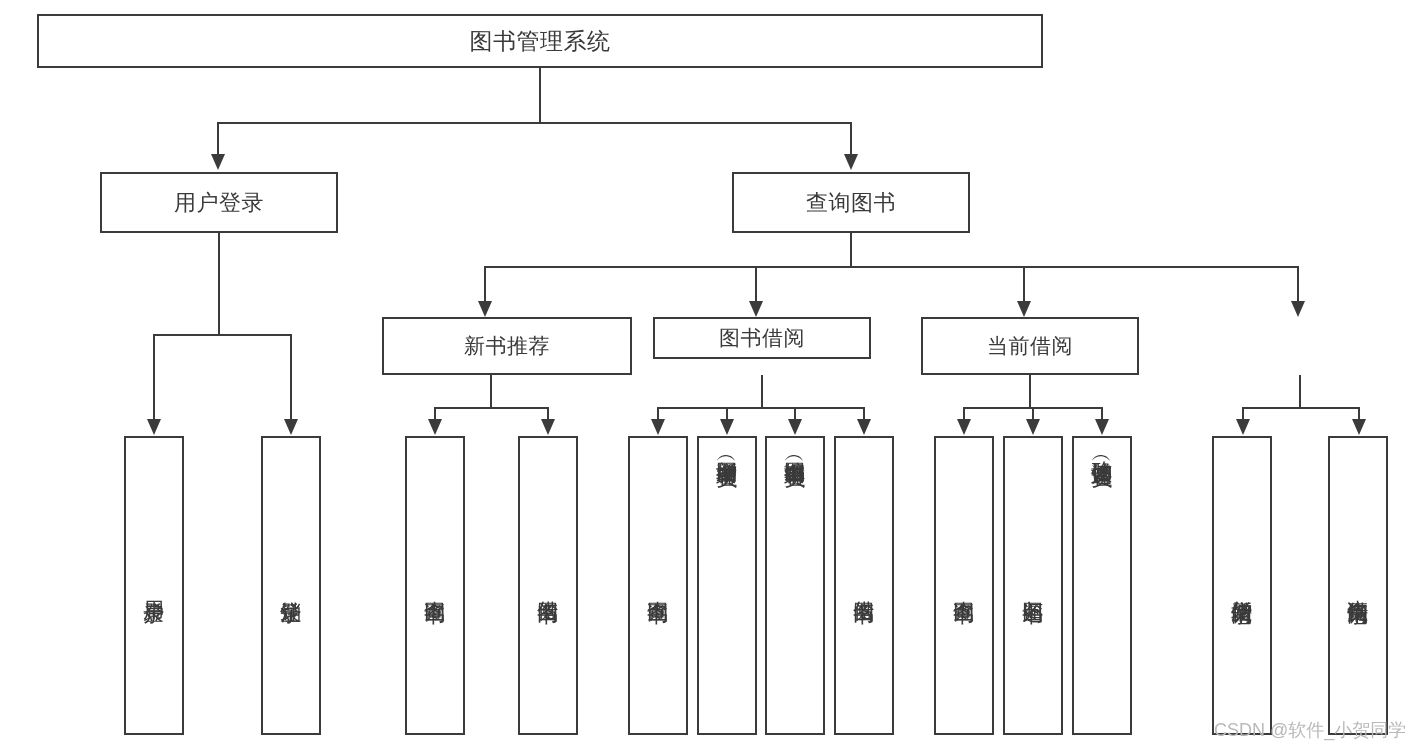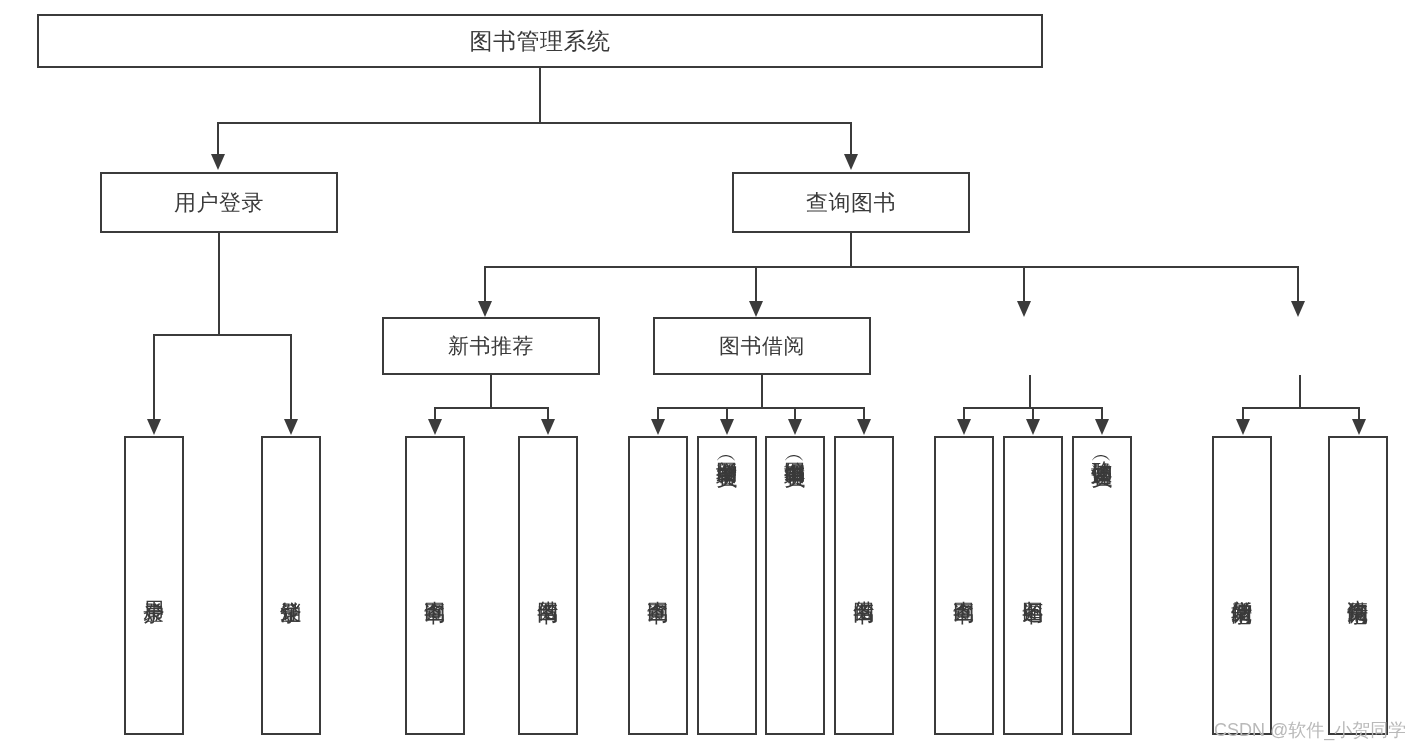--- a/index.html
+++ b/index.html
@@ -134,25 +134,28 @@
   <div class="conn-h" style="left:464px; top:266px; width:814px;"></div>
   <div class="conn-v" style="left:464px; top:266px; height:36px;"></div>
   <div class="arrow-down" style="left:458px; top:301px;"></div>
   <div class="conn-v" style="left:735px; top:266px; height:36px;"></div>
   <div class="arrow-down" style="left:729px; top:301px;"></div>
   <div class="conn-v" style="left:1003px; top:266px; height:36px;"></div>
   <div class="arrow-down" style="left:997px; top:301px;"></div>
   <div class="conn-v" style="left:1277px; top:266px; height:36px;"></div>
   <div class="arrow-down" style="left:1271px; top:301px;"></div>
 
-  <div class="node level-3" style="left:362px; top:317px; width:218px; height:58px;">
+  <div class="node level-3" style="left:362px; top:317px; width:250px; height:58px;">
     <span class="node-label">新书推荐</span>
   </div>
-  <div class="node level-3" style="left:633px; top:317px; width:218px; height:58px;">
+  <div class="node level-3" style="left:633px; top:317px; width:218px; height:42px;">
     <span class="node-label">图书借阅</span>
+  </div>
+  <div class="node level-3" style="left:901px; top:317px; width:218px; height:58px;">
+    <span class="node-label">当前借阅</span>
   </div>
 
   <div class="conn-v" style="left:470px; top:375px; height:33px;"></div>
   <div class="conn-h" style="left:414px; top:407px; width:113px;"></div>
   <div class="conn-v" style="left:414px; top:407px; height:13px;"></div>
   <div class="arrow-down" style="left:408px; top:419px;"></div>
   <div class="conn-v" style="left:527px; top:407px; height:13px;"></div>
   <div class="arrow-down" style="left:521px; top:419px;"></div>
 
   <div class="conn-v" style="left:741px; top:375px; height:33px;"></div>

